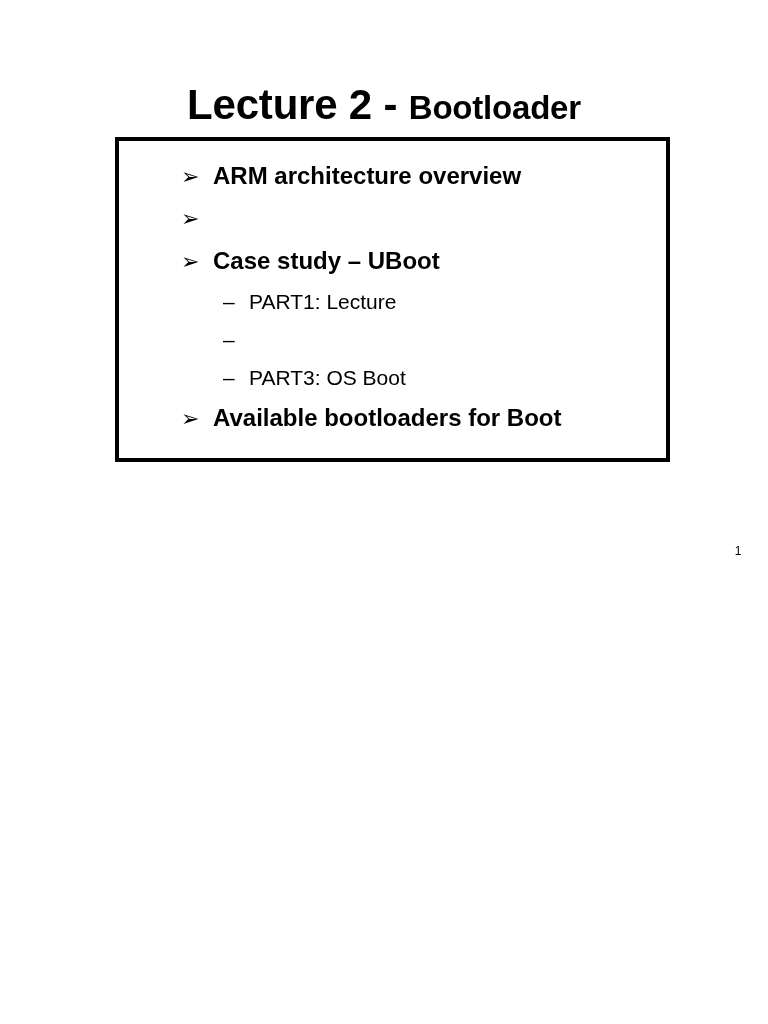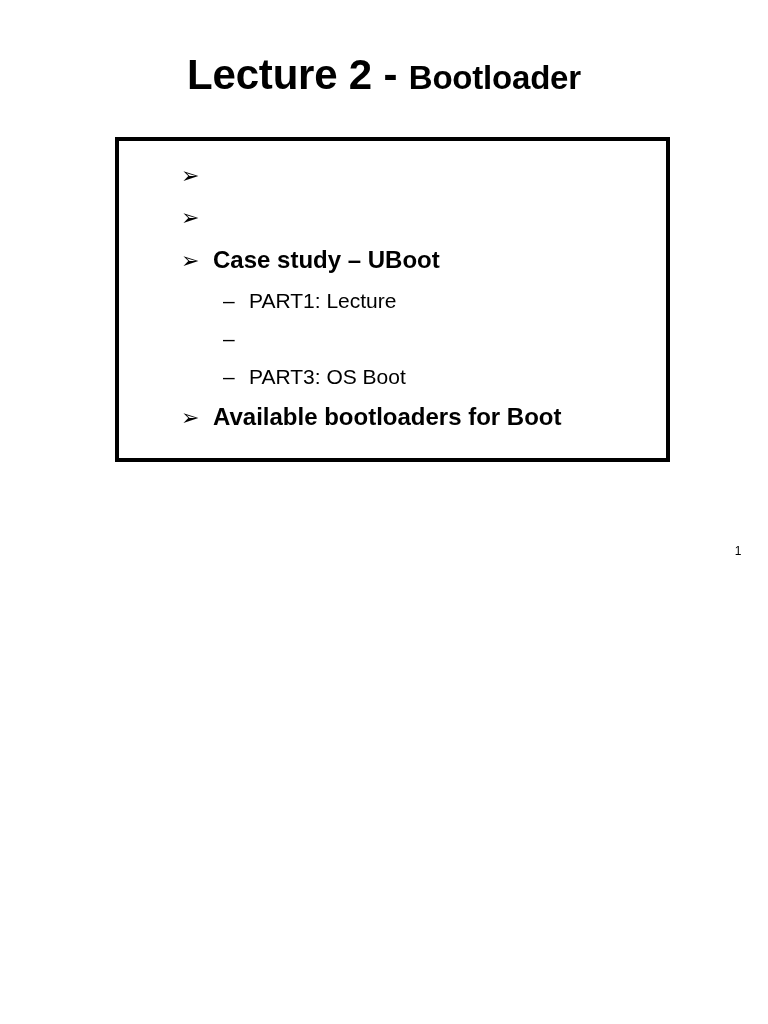--- a/index.html
+++ b/index.html
@@ -19,21 +19,21 @@
   
   .slide1 {
     position: relative;
     width: 768px;
     height: 590px;
   }
 
   .deck-title {
     position: absolute;
     left: 0;
-    top: 54px;
+    top: 84px;
     width: 768px;
     text-align: center;
     white-space: nowrap;
     line-height: 1;
   }
   .deck-title .title-main {
     font-size: 42px;
     font-weight: bold;
     letter-spacing: -0.2px;
   }
@@ -120,20 +120,21 @@
   <div class="deck-title">
     <span class="title-main">Lecture 2 - </span><span class="title-sub">Bootloader</span>
   </div>
 
   <div class="agenda-box">
     <div class="agenda-box-inner">
       <ul class="agenda-list">
 
         <li class="agenda-item level1">
           <span class="bullet-glyph">➢</span>
+          <span class="item-text">ARM architecture overview</span>
         </li>
 
         <li class="agenda-item level1">
           <span class="bullet-glyph">➢</span>
         </li>
 
         <li class="agenda-item level1">
           <span class="bullet-glyph">➢</span>
           <span class="item-text">Case study – UBoot</span>
         </li>

